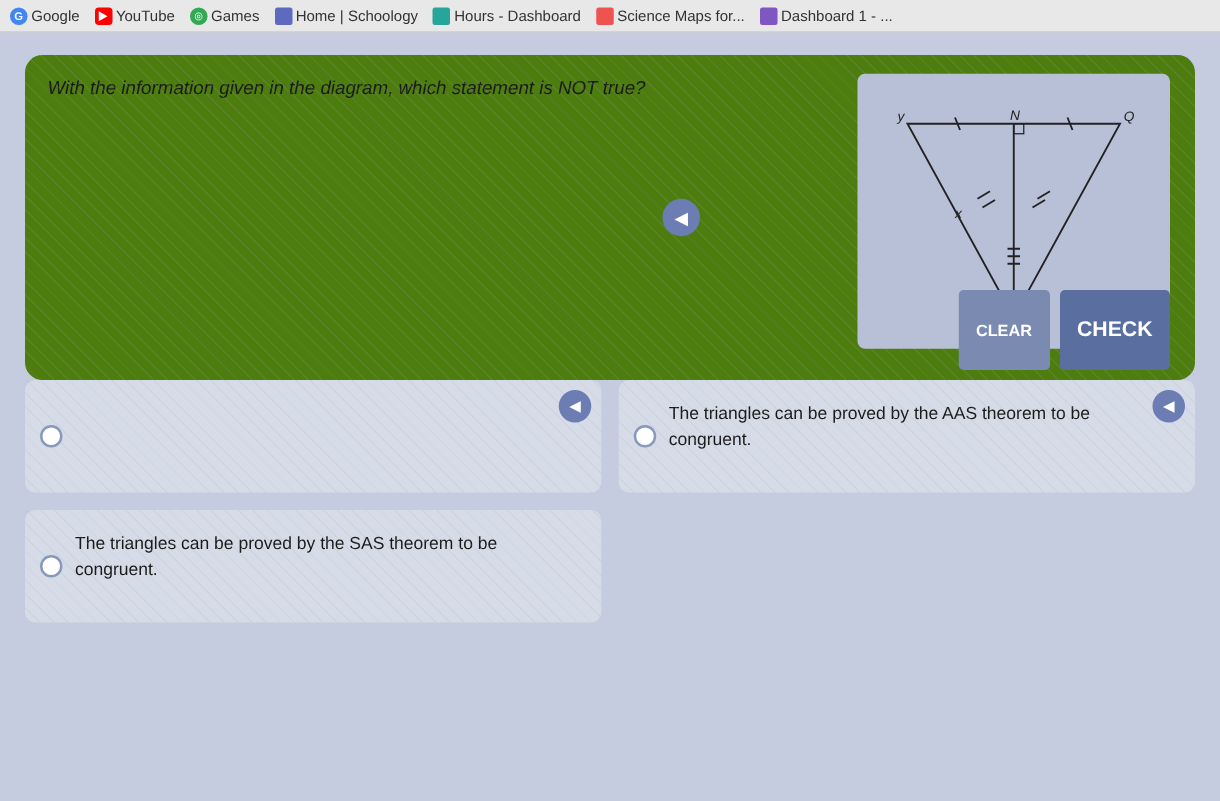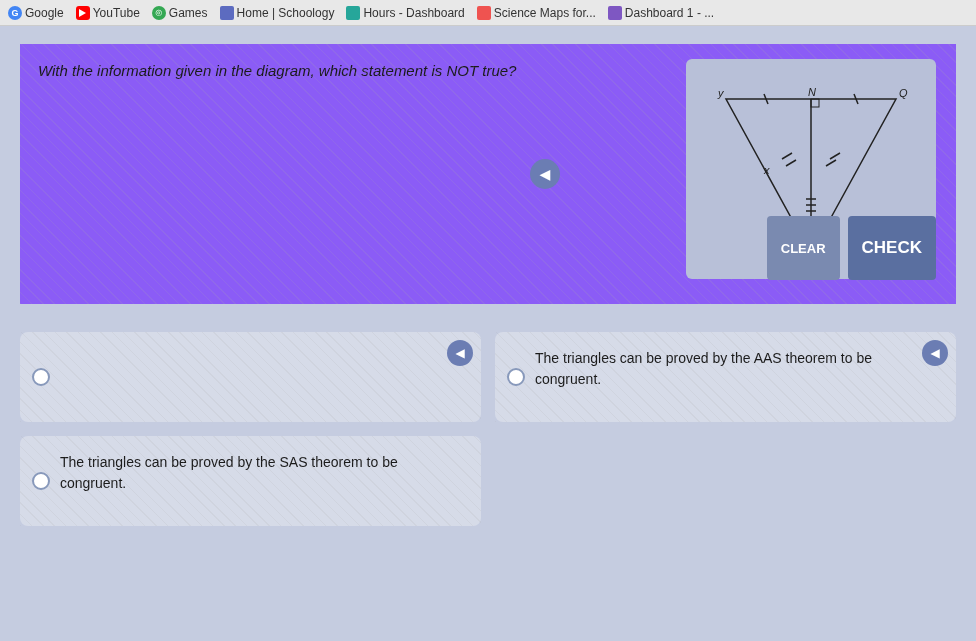--- a/index.html
+++ b/index.html
@@ -90,24 +90,24 @@
     
     .main-content {
       background: #c5cce0;
       padding: 18px 20px 20px 20px;
       height: calc(641px - 26px);
       position: relative;
     }
 
     
     .question-section {
-      background: #8b5cf6;
-      border-radius: 0;
+      background: #4d7c0f;
+      border-radius: 14px;
       padding: 18px 18px 40px 18px;
-      margin-bottom: 28px;
+      margin-bottom: 0;
       position: relative;
       min-height: 260px;
       display: flex;
       flex-direction: column;
     }
 
     .question-text {
       font-size: 15px;
       color: #1a1a1a;
       margin-bottom: 10px;
@@ -149,21 +149,21 @@
       align-items: center;
       justify-content: center;
       cursor: pointer;
       color: white;
       font-size: 14px;
     }
 
     
     .buttons-row {
       position: absolute;
-      bottom: 24px;
+      bottom: 8px;
       right: 20px;
       display: flex;
       gap: 8px;
     }
 
     .btn-clear {
       background: #7a8ab0;
       color: white;
       border: none;
       padding: 6px 14px;

